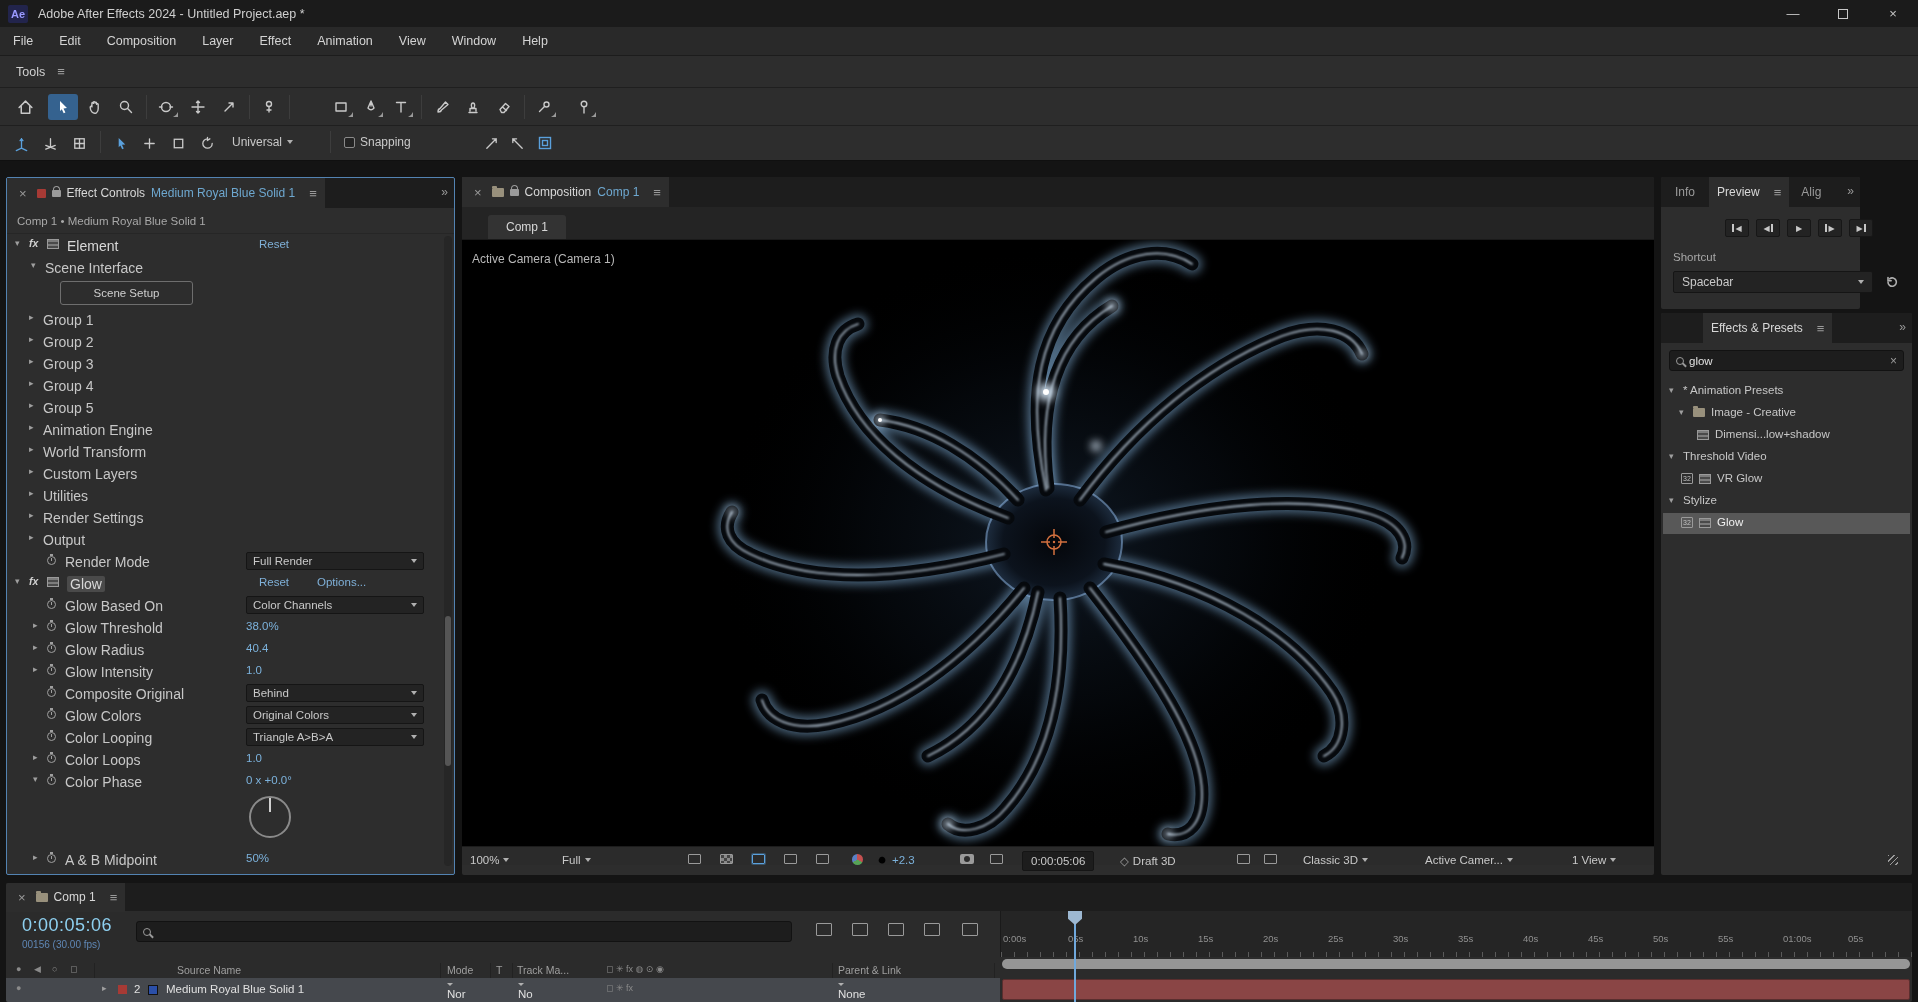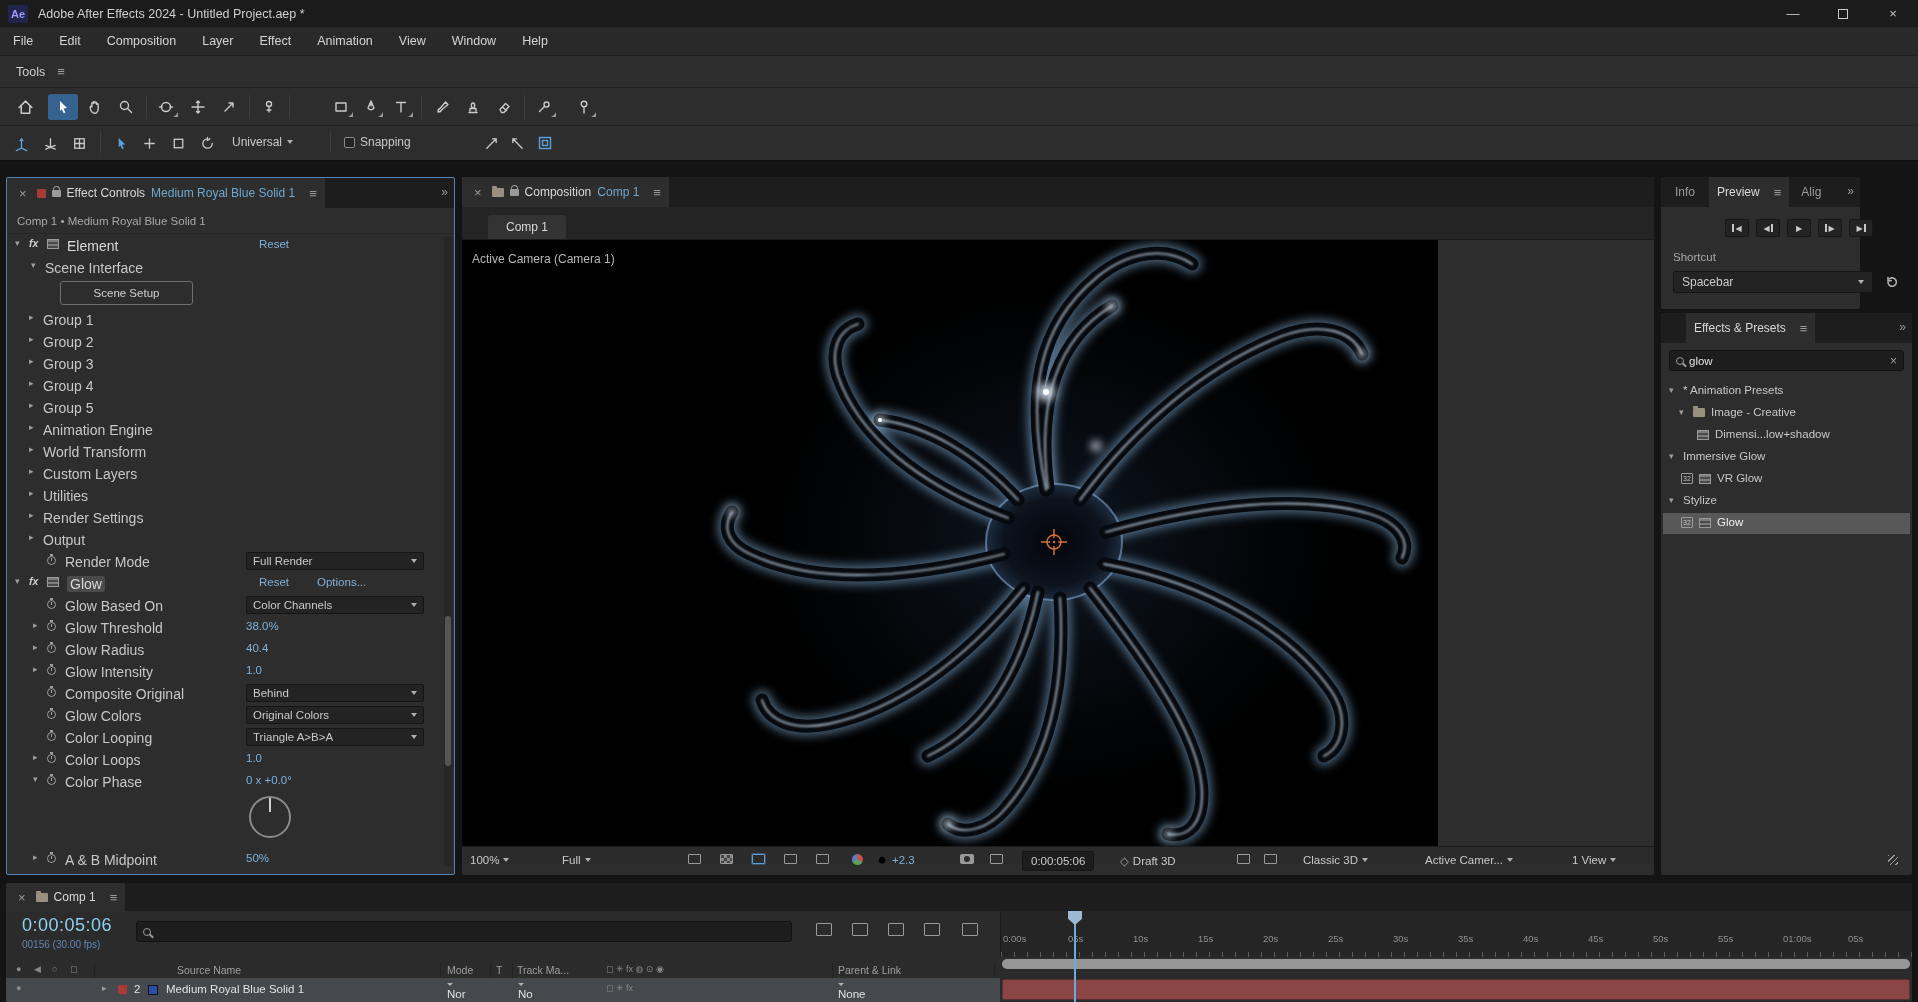--- a/index.html
+++ b/index.html
@@ -80,21 +80,21 @@
   border-radius:3px;color:#cfcfcf;font-size:11.5px;font-family:inherit}
 .dial{position:absolute;left:242px;top:4px;width:42px;height:42px;border:2px solid #8a8a8a;border-radius:50%}
 .dial::before{content:"";position:absolute;left:50%;top:0;width:2px;height:14px;background:#cfcfcf;transform:translateX(-50%)}
 .scrollbar{position:absolute;right:2px;top:58px;width:8px;height:630px;background:#262626;border-radius:4px}
 .scroll-thumb{position:absolute;left:1px;width:6px;background:#555;border-radius:3px}
 
 
 .comp-panel{left:462px;top:177px;width:1192px;height:698px}
 .doc-tab-row{height:33px;background:#242424;display:flex;align-items:flex-end;padding-left:26px;border-bottom:1px solid #1a1a1a}
 .doc-tab{height:24px;background:#333;border-radius:3px 3px 0 0;padding:0 18px;display:flex;align-items:center;color:#d8d8d8;font-size:12px}
-.viewport{position:relative;width:976px;height:606px;background:#000;overflow:hidden}
+.viewport{position:relative;width:1192px;height:606px;background:#000;overflow:hidden}
 .view-label{position:absolute;left:10px;top:12px;color:#b8b8b8;font-size:12px;z-index:3}
 .comp-status{position:relative;height:19px;background:#2b2b2b;border-top:1px solid #1c1c1c;font-size:11.5px}
 .cs-item{position:absolute;top:7px;display:flex;align-items:center;gap:4px;color:#c9c9c9;white-space:nowrap}
 .sicon{display:inline-block;width:13px;height:10px;border:1px solid #9a9a9a;border-radius:1px}
 .sicon.blue{border-color:#5aa0dc;box-shadow:0 0 0 1px rgba(90,160,220,.35)}
 .sicon.checker{background:repeating-conic-gradient(#888 0 25%,#444 0 50%) 0 0/6px 6px}
 .rgbcircle{display:inline-block;width:11px;height:11px;border-radius:50%;background:conic-gradient(#c45050 0 33%,#57a257 0 66%,#5a7fc4 0)}
 .tc-box{position:absolute;top:4px;height:20px;background:#1d1d1d;border:1px solid #151515;border-radius:2px;display:flex;align-items:center;padding:0 8px;color:#c9c9c9}
 .camic{display:inline-block;position:relative;width:14px;height:10px;background:#9a9a9a;border-radius:2px}
 .camic::after{content:"";position:absolute;left:4px;top:2px;width:6px;height:6px;border-radius:50%;background:#2b2b2b}
@@ -699,21 +699,21 @@
         <span>Spacebar</span>
       </span>
     <span class="resetic" style="position:absolute;left:224px;top:98px"><svg width="14" height="14" viewBox="0 0 14 14">
           <path d="M3 7 a4.2 4.2 0 1 0 1.6-3.2"></path>
           <path d="M3 2.5 v3.2 h3.2"></path>
         </svg></span>
   </section>
 
   <section class="dock-group" style="left:1661px;top:313px;width:251px;height:562px">
     <div class="ptab-row">
-      <div class="ptab-active" style="margin-left:25px">
+      <div class="ptab-active" style="margin-left:42px">
         <span class="ptab-label">Effects &amp; Presets</span>
         <span class="pmenu">≡</span>
       </div>
       <span class="chevmore">»</span>
     </div>
     <div class="searchbox" style="left:8px;top:37px;width:235px">
       <span class="mag"></span>
       <input readonly="" value="glow" style="">
       <span style="color:#9a9a9a;font-size:12px">×</span>
     </div>
@@ -726,21 +726,21 @@
       <span class="tw" style="left:16px">▾</span>
       <span class="folderic" style="position:absolute;left:30px;top:5px"></span>
       <span class="trlbl" style="left:48px">Image - Creative</span>
     </div>
     <div class="treerow" style="top:112px">
       <span class="fxchip" style="position:absolute;left:34px;top:5px"></span>
       <span class="trlbl" style="left:52px">Dimensi...low+shadow</span>
     </div>
     <div class="treerow" style="top:134px">
       <span class="tw" style="left:6px">▾</span>
-      <span class="trlbl" style="left:20px">Immersive Glow</span>
+      <span class="trlbl" style="left:20px">Threshold Video</span>
     </div>
     <div class="treerow" style="top:156px">
       <span class="b32" style="position:absolute;left:18px;top:4px">32</span>
       <span class="fxchip" style="position:absolute;left:36px;top:5px"></span>
       <span class="trlbl" style="left:54px">VR Glow</span>
     </div>
     <div class="treerow" style="top:178px">
       <span class="tw" style="left:6px">▾</span>
       <span class="trlbl" style="left:20px">Stylize</span>
     </div>

